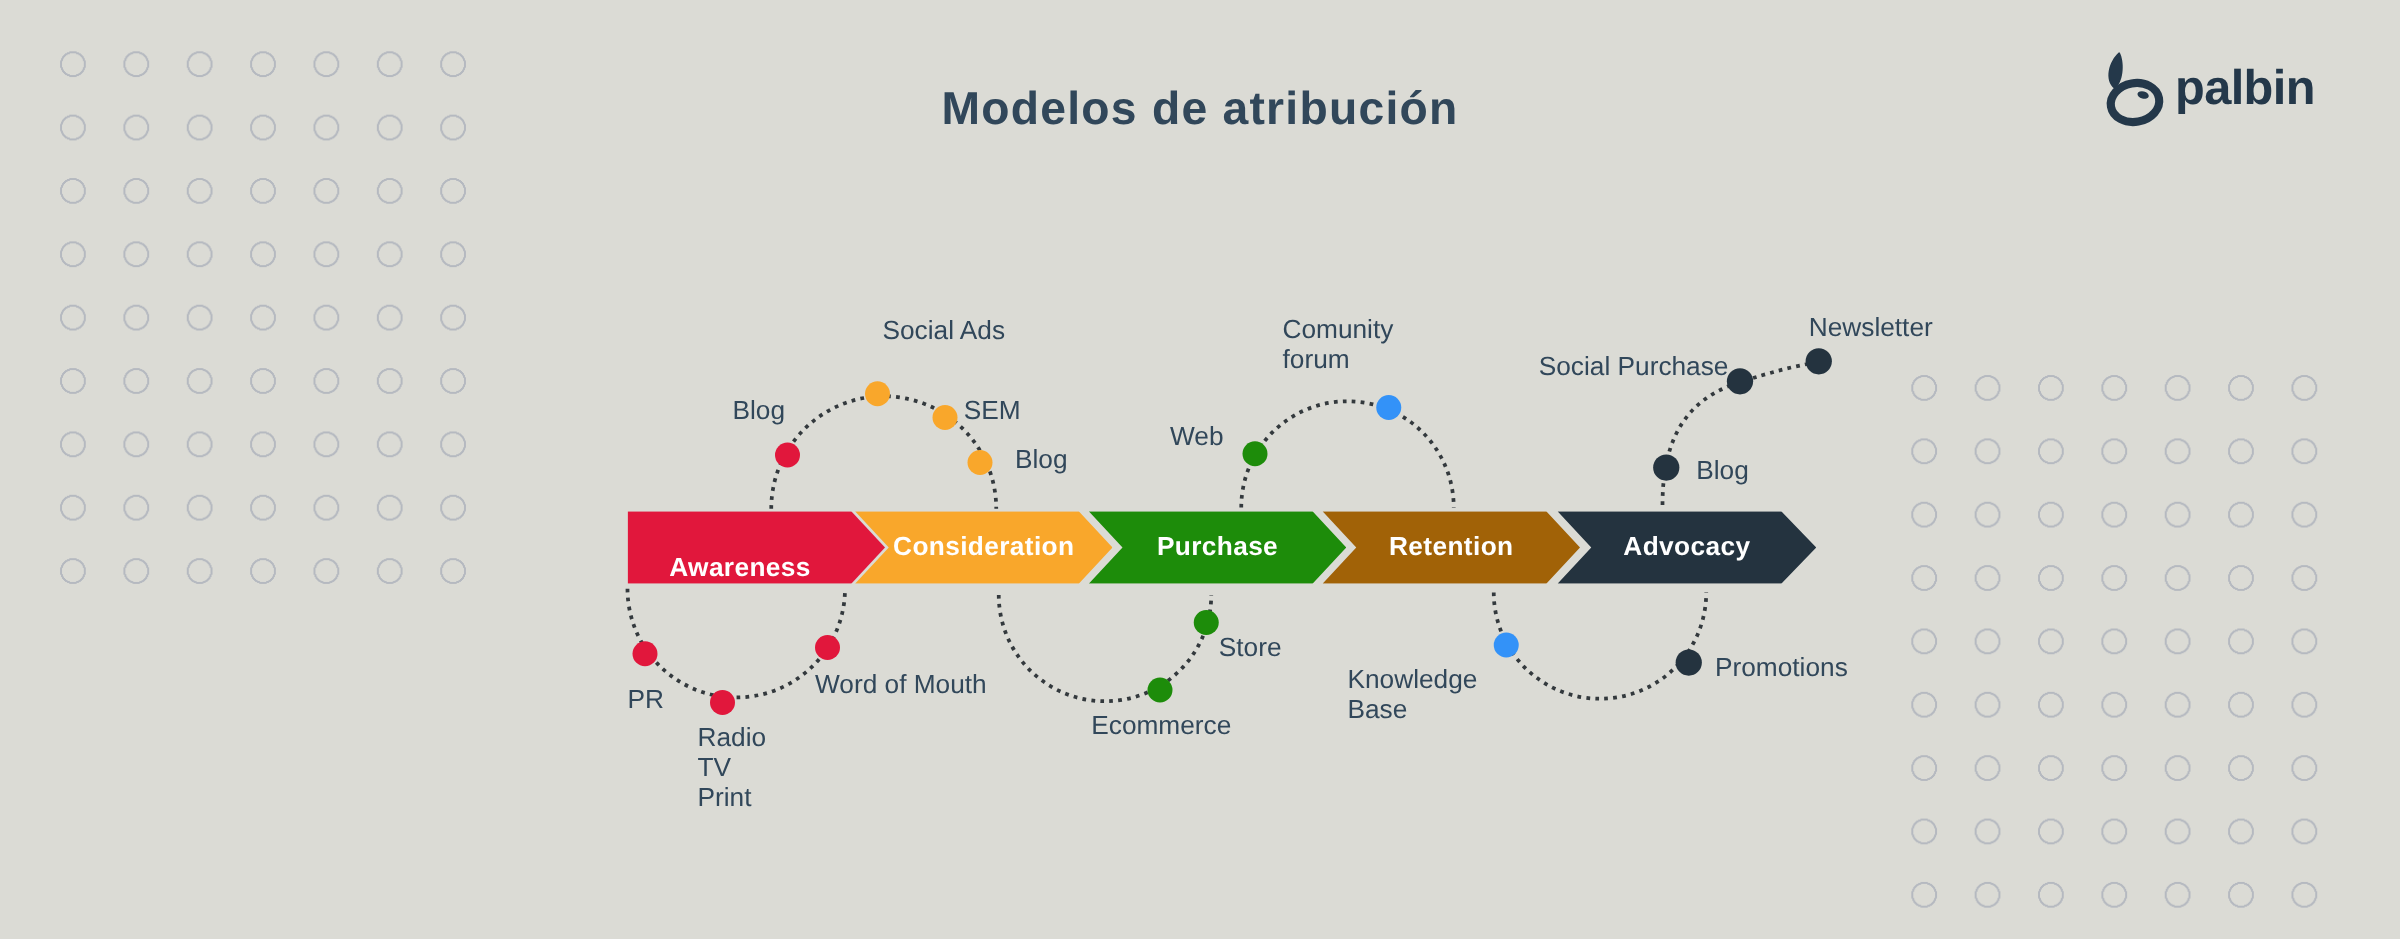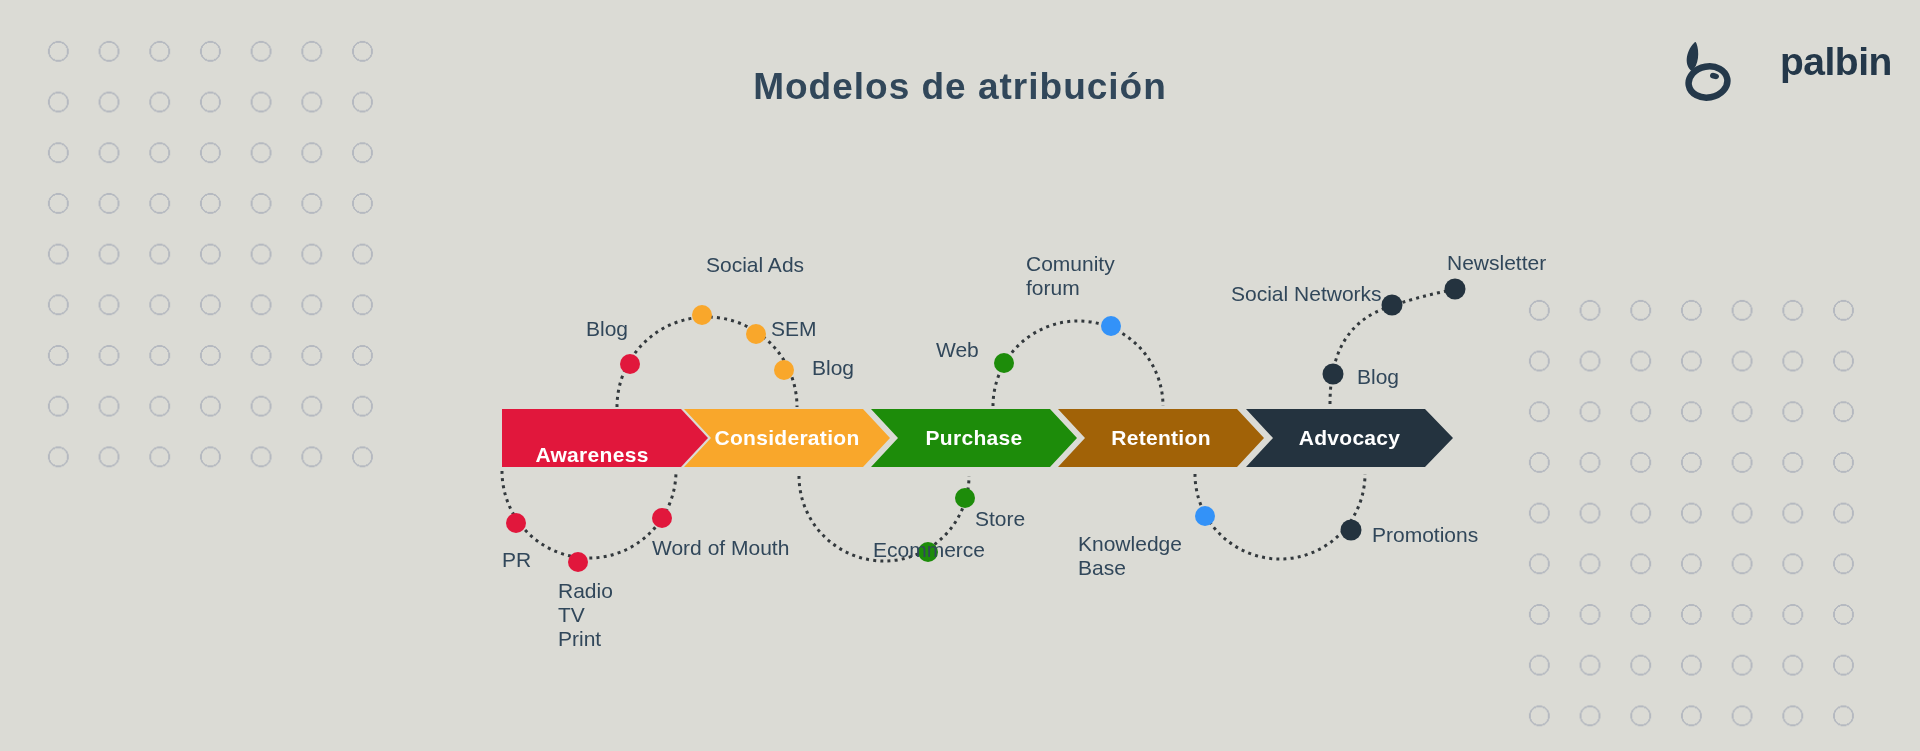--- a/index.html
+++ b/index.html
@@ -19,21 +19,21 @@
     background-position:0 0;
   }
   .dot-grid.left{left:33px;top:26px;width:356px;height:457px;}
   .dot-grid.right{left:1514px;top:285px;width:356px;height:457px;}
 
   .page-title{
     position:absolute;left:0;right:0;top:66px;text-align:center;
     font-size:37px;font-weight:700;color:var(--text);letter-spacing:1px;
   }
 
-  .logo{position:absolute;left:1678px;top:40px;display:flex;align-items:flex-start;gap:40px;}
+  .logo{position:absolute;left:1678px;top:40px;display:flex;align-items:center;}
   .logo svg{display:block;}
   .logo .logo-text{font-size:39px;font-weight:700;color:var(--logo-color);letter-spacing:-0.5px;margin-left:6px;}
 
   svg.diagram{position:absolute;left:0;top:0;z-index:1;}
   .arc{fill:none;stroke:var(--dotted-line);stroke-width:3;stroke-dasharray:3 4.2;}
 
   .arrow{
     position:absolute;top:409px;height:58px;width:206px;z-index:2;
     display:flex;align-items:center;justify-content:center;
     color:#ffffff;font-size:21px;font-weight:700;letter-spacing:0.3px;
@@ -115,22 +115,22 @@
   <div class="tp-label" style="left:771px;top:317px">SEM</div>
   <div class="tp-label" style="left:812px;top:356px">Blog</div>
   <div class="tp-label" style="left:502px;top:548px">PR</div>
   <div class="tp-label" style="left:558px;top:579px">Radio
 TV
 Print</div>
   <div class="tp-label" style="left:652px;top:536px">Word of Mouth</div>
   <div class="tp-label" style="left:936px;top:338px">Web</div>
   <div class="tp-label" style="left:1026px;top:252px">Comunity
 forum</div>
-  <div class="tp-label" style="left:873px;top:538px">Ecommerce</div>
+  <div class="tp-label" style="left:873px;top:569px">Ecommerce</div>
   <div class="tp-label" style="left:975px;top:507px">Store</div>
   <div class="tp-label" style="left:1078px;top:532px">Knowledge
 Base</div>
   <div class="tp-label" style="left:1372px;top:523px">Promotions</div>
   <div class="tp-label" style="left:1357px;top:365px">Blog</div>
-  <div class="tp-label" style="left:1231px;top:282px">Social Networks</div>
+  <div class="tp-label" style="left:1231px;top:282px">Social Purchase</div>
   <div class="tp-label" style="left:1447px;top:251px">Newsletter</div>
 
 </div>
 
 </body></html>

